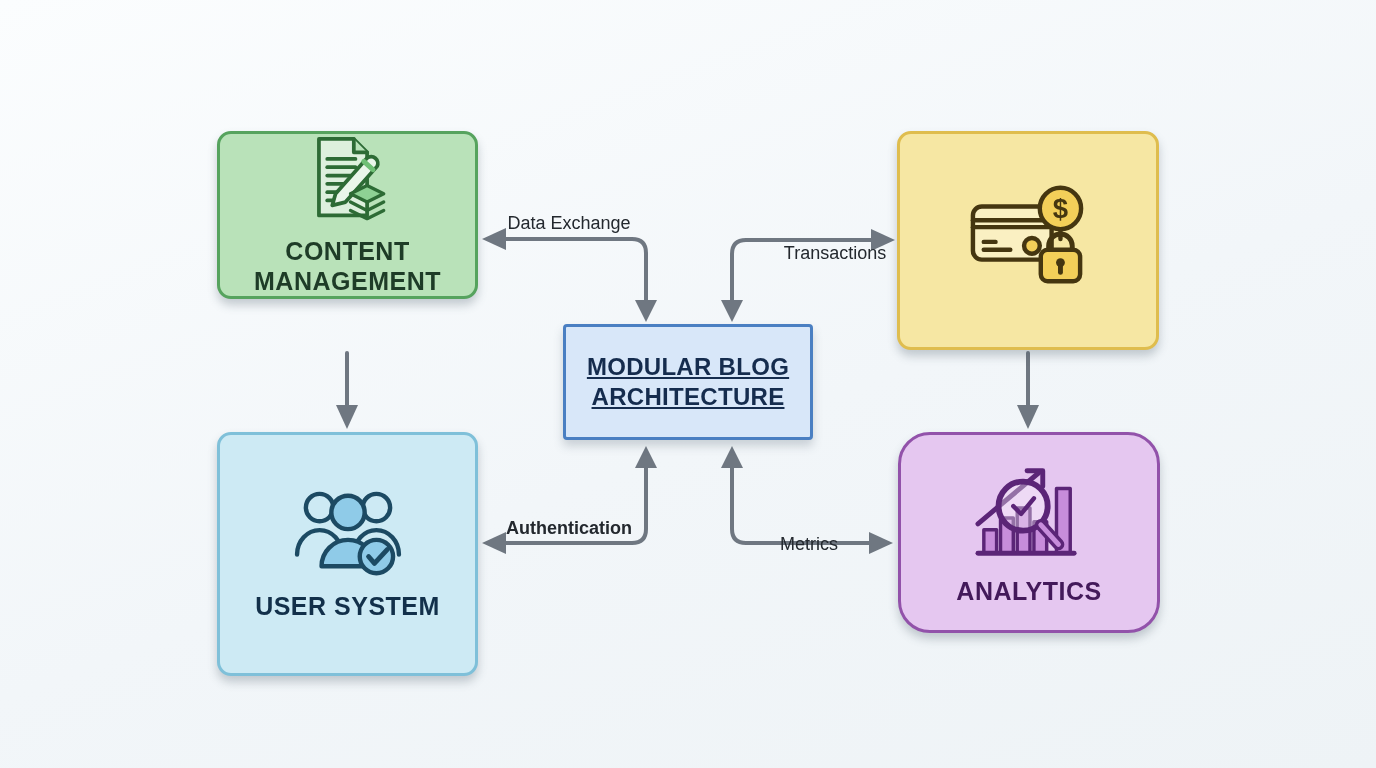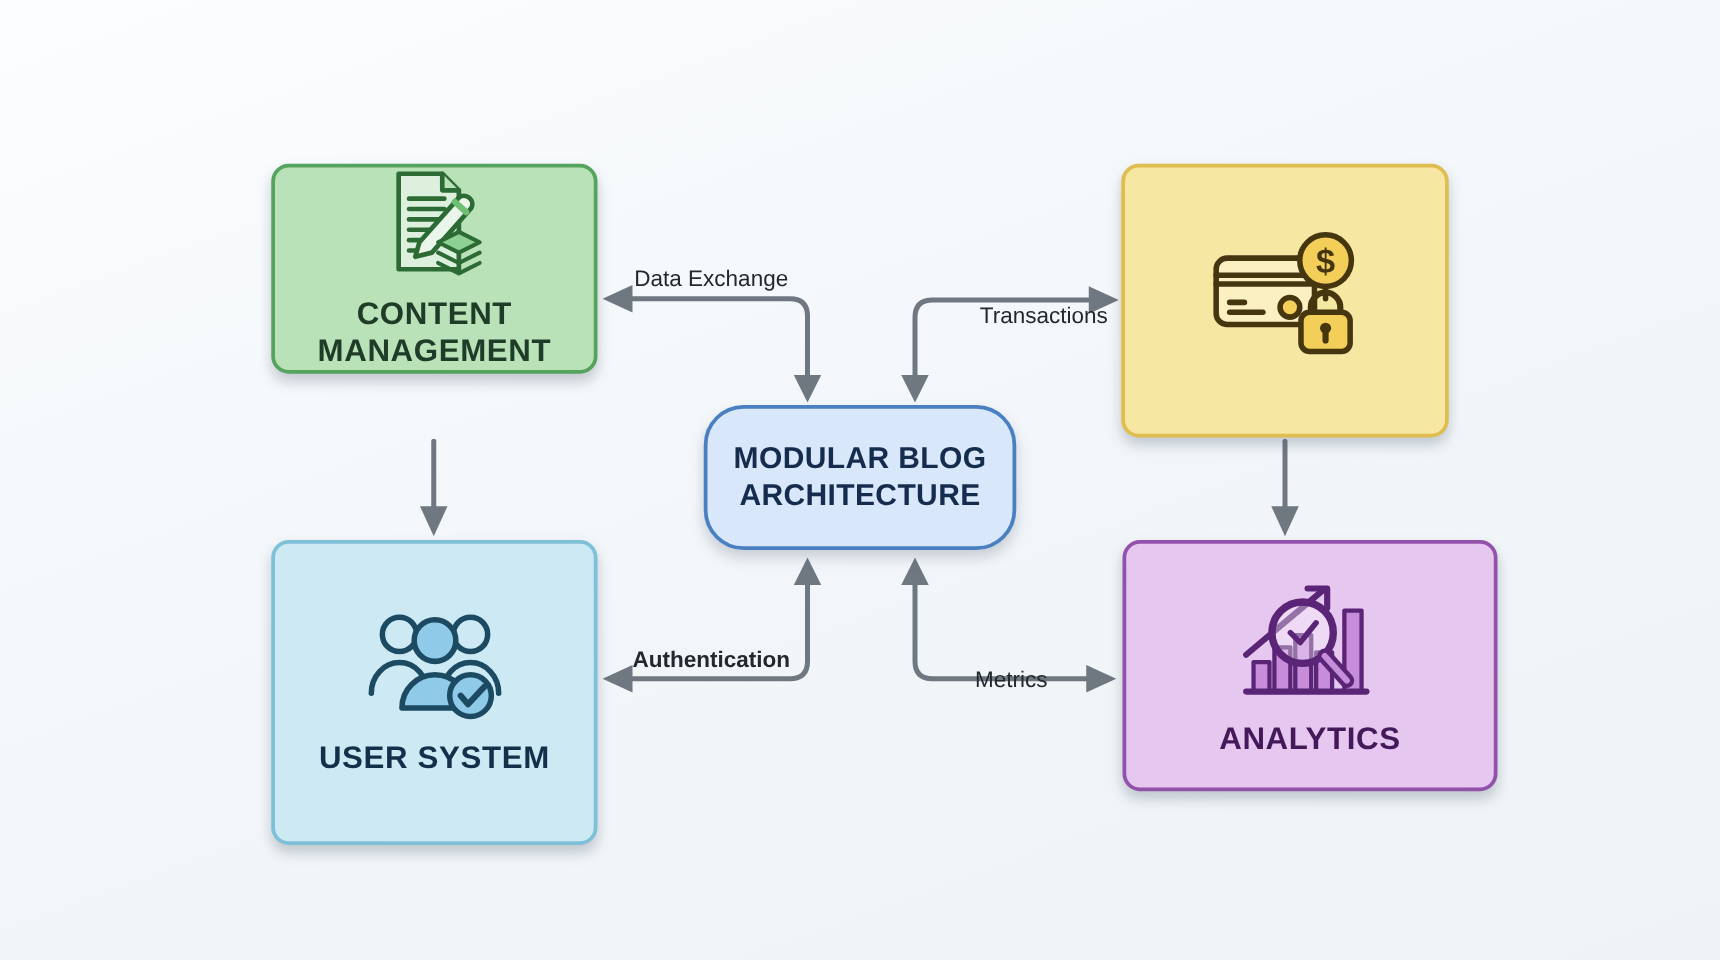--- a/index.html
+++ b/index.html
@@ -8,23 +8,23 @@
           background:linear-gradient(160deg,#fbfdfe 0%,#f2f6f9 55%,#eef3f6 100%);}
   .edges{position:absolute;left:0;top:0;width:1376px;height:768px;}
   .edges path{stroke:var(--arrow,#6f7781);stroke-width:4;fill:none;stroke-linecap:round;}
   .edges polygon{fill:var(--arrow,#6f7781);stroke:none;}
   .node{position:absolute;display:flex;flex-direction:column;align-items:center;justify-content:center;
         border:3px solid #888;border-radius:14px;box-sizing:border-box;
         box-shadow:0 6px 10px rgba(80,95,110,0.30);}
   .node .icon{margin-bottom:10px;}
   .node .node-label{font-size:25px;font-weight:bold;letter-spacing:0.5px;text-align:center;line-height:1.18;}
   .center-node{position:absolute;display:flex;align-items:center;justify-content:center;
-        border:3.5px solid #4a7fc2;border-radius:32px;box-sizing:border-box;text-align:center;
+        border:3.5px solid #4a7fc2;border-radius:4px;box-sizing:border-box;text-align:center;
         font-size:24px;font-weight:bold;line-height:1.25;letter-spacing:0.3px;
-        box-shadow:0 6px 10px rgba(80,95,110,0.25);padding:0 14px;}
+        box-shadow:0 6px 10px rgba(80,95,110,0.25);padding:0 14px;text-decoration:underline;}
   .edge-label{position:absolute;transform:translate(-50%,-50%);font-size:18px;color:#23282e;white-space:nowrap;}
 </style>
 </head>
 <body>
 
 <div class="canvas">
 
   <svg class="edges" viewBox="0 0 1376 768">
     <g>
       <path d="M502 239 H632 Q646 239 646 253 V302"></path>
@@ -106,21 +106,21 @@
         <path d="M67 70 a23 25 0 0 1 46 0" fill="none"></path>
         <circle cx="61" cy="27" r="17" fill="#8fcbe8"></circle>
         <path d="M34 82 a27 27 0 0 1 54 0 z" fill="#8fcbe8"></path>
         <circle cx="90" cy="72" r="17" fill="#8fcbe8"></circle>
         <path d="M82 72 l6 7 l13 -14" fill="none" stroke-width="5"></path>
       </g>
     </svg>
     <div class="node-label">USER SYSTEM</div>
   </div>
 
-  <div class="node" style="left: 898px; top: 432px; width: 300px; height: 201px; background-color: rgb(229, 199, 240); border-color: rgb(146, 82, 170); color: rgb(67, 25, 90);">
+  <div class="node" style="left: 898px; top: 432px; width: 262px; height: 201px; background-color: rgb(229, 199, 240); border-color: rgb(146, 82, 170); color: rgb(67, 25, 90); border-radius: 32px;">
     <svg class="icon" width="114" height="108" viewBox="0 0 116 110">
       <g stroke="#5b2577" stroke-linejoin="round" stroke-linecap="round">
         <rect x="12" y="72" width="13" height="24" fill="#c78ddb" stroke-width="3.5"></rect>
         <rect x="29" y="60" width="13" height="36" fill="#c78ddb" stroke-width="3.5"></rect>
         <rect x="46" y="50" width="13" height="46" fill="#c78ddb" stroke-width="3.5"></rect>
         <rect x="63" y="64" width="13" height="32" fill="#c78ddb" stroke-width="3.5"></rect>
         <path d="M6 66 L68 14" fill="none" stroke-width="5"></path>
         <path d="M56 12 H72 V28" fill="none" stroke-width="5"></path>
         <rect x="86" y="30" width="14" height="66" fill="#c78ddb" stroke-width="3.5"></rect>
         <line x1="6" y1="96" x2="104" y2="96" stroke-width="5"></line>

